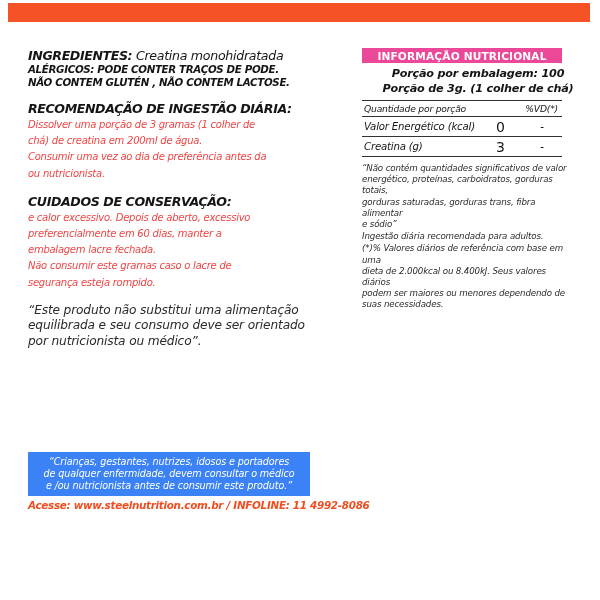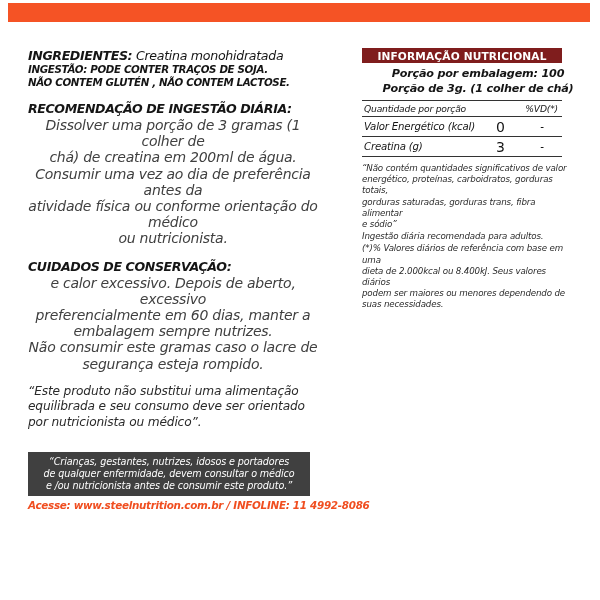--- a/index.html
+++ b/index.html
@@ -77,25 +77,24 @@
     font-size: 12.6px;
     line-height: 16px;
     color: #151515;
     letter-spacing: -0.4px;
     margin-top: 12px;
     white-space: nowrap;
   }
 
   .body-txt {
     font-style: italic;
-    font-size: 14px;
+    font-size: 10px;
     line-height: 16.2px;
-    color: #404040;
+    color: #ef4444;
     letter-spacing: -0.25px;
-    text-align: center;
   }
   .body-txt p { margin: 0; }
 
   .warn-head {
     font-style: italic;
     font-weight: bold;
     font-size: 12.7px;
     line-height: 16px;
     color: #111;
     letter-spacing: -0.3px;
@@ -115,21 +114,21 @@
   .quote-block p { margin: 0; }
   .quote-block p.last { text-align: left; }
 
   
   .orange-box {
     position: absolute;
     left: 28px;
     top: 452px;
     width: 282px;
     height: 44px;
-    background: #404040;
+    background: #3b82f6;
     box-sizing: border-box;
     display: flex;
     align-items: center;
     justify-content: center;
   }
   .orange-box-txt {
     font-style: italic;
     font-size: 9.6px;
     line-height: 12.3px;
     color: #ffffff;
@@ -149,21 +148,21 @@
     font-size: 10.4px;
     color: #F04E20;
     letter-spacing: -0.3px;
     white-space: nowrap;
   }
 
   
   .nt-header {
     width: 200px;
     height: 15px;
-    background: #7f1d1d;
+    background: #ec4899;
     color: #fff;
     font-weight: bold;
     font-size: 10.6px;
     letter-spacing: 0.15px;
     display: flex;
     align-items: center;
     justify-content: center;
     box-sizing: border-box;
   }
 
@@ -234,37 +233,36 @@
 
   <div class="top-banner"></div>
 
   <div class="col-left">
 
     <div class="ing-line">
       <span class="lbl">INGREDIENTES:</span>
       <span>Creatina monohidratada</span>
     </div>
 
-    <div class="allerg">INGESTÃO: PODE CONTER TRAÇOS DE SOJA.</div>
+    <div class="allerg">ALÉRGICOS: PODE CONTER TRAÇOS DE PODE.</div>
     <div class="allerg">NÃO CONTEM GLUTÉN , NÃO CONTEM LACTOSE.</div>
 
     <div class="sec-head">RECOMENDAÇÃO DE INGESTÃO DIÁRIA:</div>
     <div class="body-txt">
       <p>Dissolver uma porção de 3 gramas (1 colher de</p>
       <p>chá) de creatina em 200ml de água.</p>
       <p>Consumir uma vez ao dia de preferência antes da</p>
-      <p>atividade física ou conforme orientação do médico</p>
       <p>ou nutricionista.</p>
     </div>
 
     <div class="sec-head">CUIDADOS DE CONSERVAÇÃO:</div>
     <div class="body-txt">
       <p>e calor excessivo. Depois de aberto, excessivo</p>
       <p>preferencialmente em 60 dias, manter a</p>
-      <p>embalagem sempre nutrizes.</p>
+      <p>embalagem lacre fechada.</p>
       <p>Não consumir este gramas caso o lacre de</p>
       <p>segurança esteja rompido.</p>
     </div>
 
 
     <div class="quote-block">
       <p>“Este produto não substitui uma alimentação</p>
       <p>equilibrada e seu consumo deve ser orientado</p>
       <p class="last">por nutricionista ou médico”.</p>
     </div>

